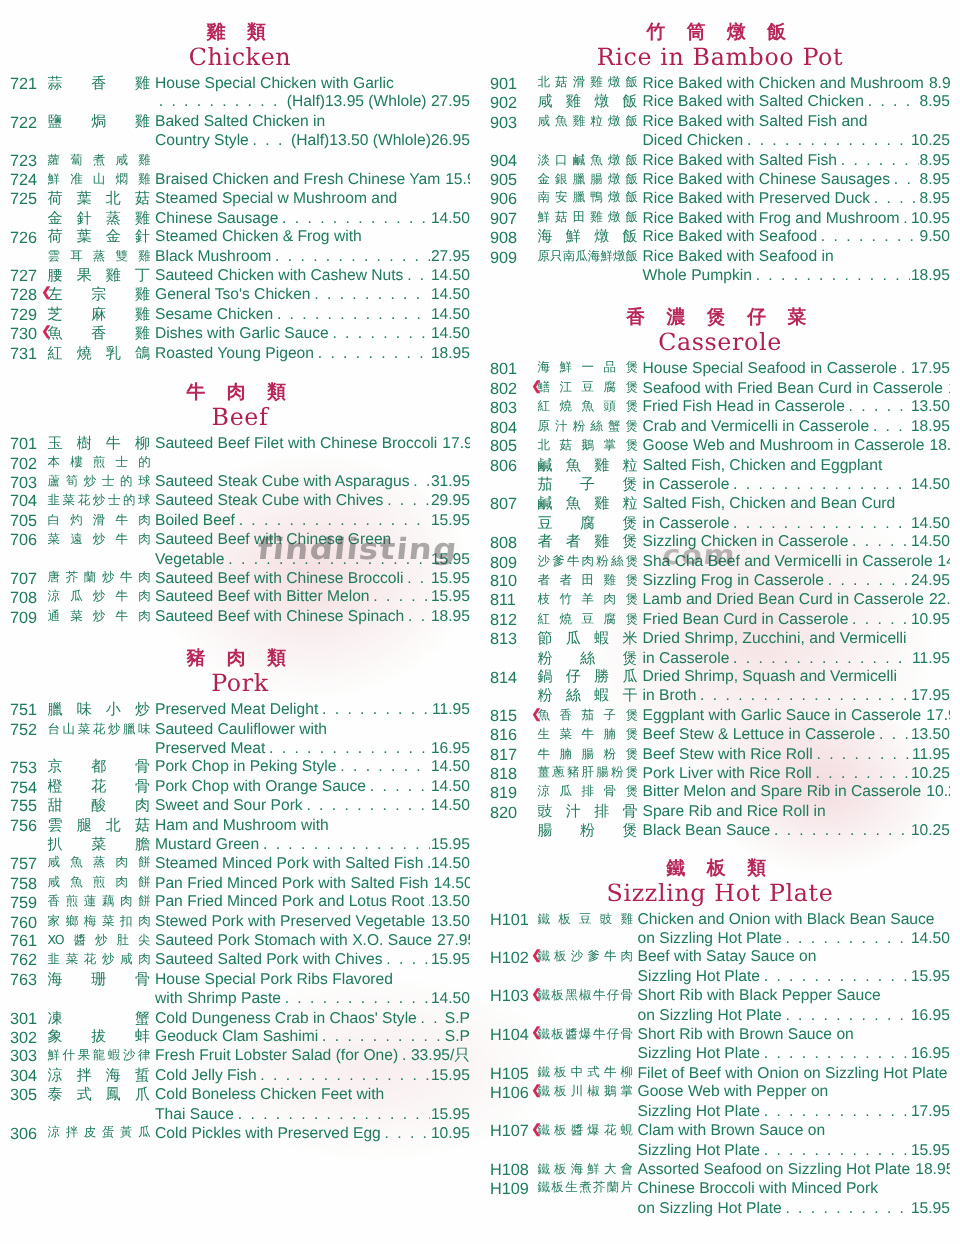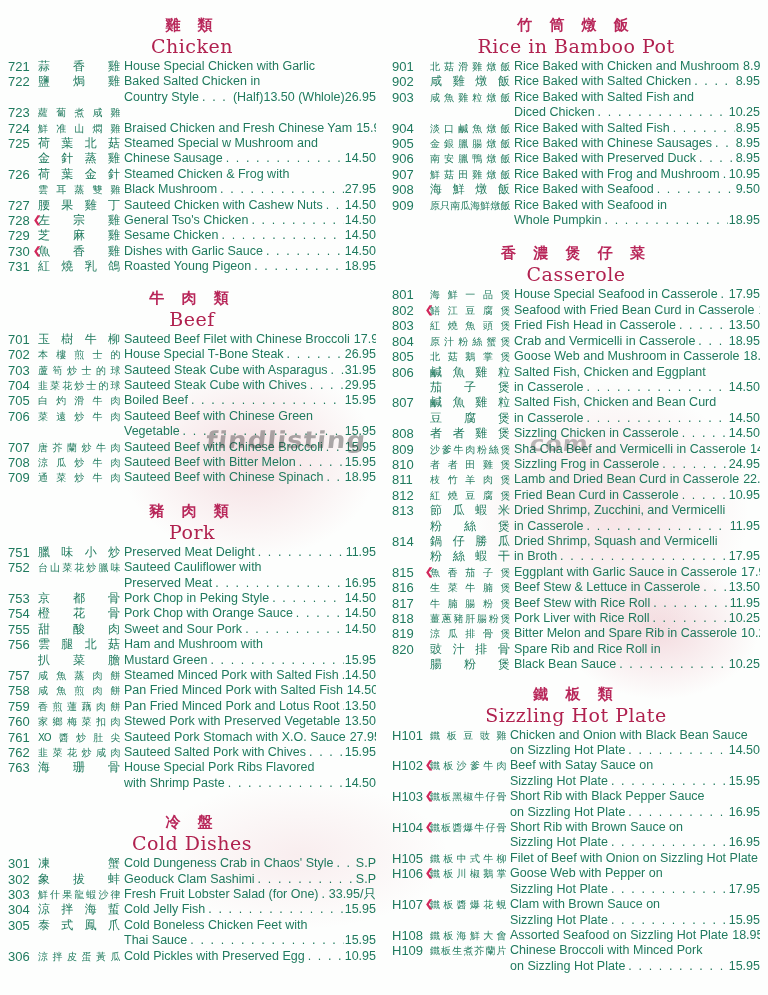--- a/index.html
+++ b/index.html
@@ -214,20 +214,31 @@
             <span>香</span>
             <span>雞</span>
           </div>
           <div class="desc">
             <div class="desc-inner">
               <span class="desc-text">House Special Chicken with Garlic</span>
               <span class="price"></span>
             </div>
           </div>
         </div>
+        <div class="item cont">
+          <div class="num">721</div>
+          <div class="cn"></div>
+          <div class="desc">
+            <div class="desc-inner">
+              <span class="desc-text"></span>
+              <span class="leader"></span>
+              <span class="price">(Half)13.95 (Whlole) 27.95</span>
+            </div>
+          </div>
+        </div>
         <div class="item no-leader">
           <div class="num">722</div>
           <div class="cn">
             <span>鹽</span>
             <span>焗</span>
             <span>雞</span>
           </div>
           <div class="desc">
             <div class="desc-inner">
               <span class="desc-text">Baked Salted Chicken in</span>
@@ -436,27 +447,20 @@
           </div>
         </div>
         <div class="item">
           <div class="num">702</div>
           <div class="cn squeeze">
             <span>本</span>
             <span>樓</span>
             <span>煎</span>
             <span>士</span>
             <span>的</span>
-          </div>
-          <div class="desc">
-            <div class="desc-inner">
-              <span class="desc-text">House Special T-Bone Steak</span>
-              <span class="leader"></span>
-              <span class="price">26.95</span>
-            </div>
           </div>
         </div>
         <div class="item">
           <div class="num">703</div>
           <div class="cn squeeze">
             <span>蘆</span>
             <span>筍</span>
             <span>炒</span>
             <span>士</span>
             <span>的</span>
@@ -834,24 +838,20 @@
           <div class="num">763</div>
           <div class="cn"></div>
           <div class="desc">
             <div class="desc-inner">
               <span class="desc-text">with Shrimp Paste</span>
               <span class="leader"></span>
               <span class="price">14.50</span>
             </div>
           </div>
         </div>
-      </div>
-      <div class="section-head sec-cold">
-        <div class="cn">冷 盤</div>
-        <div class="en">Cold Dishes</div>
       </div>
       <div class="items">
         <div class="item">
           <div class="num">301</div>
           <div class="cn">
             <span>凍</span>
             <span>蟹</span>
           </div>
           <div class="desc">
             <div class="desc-inner">

